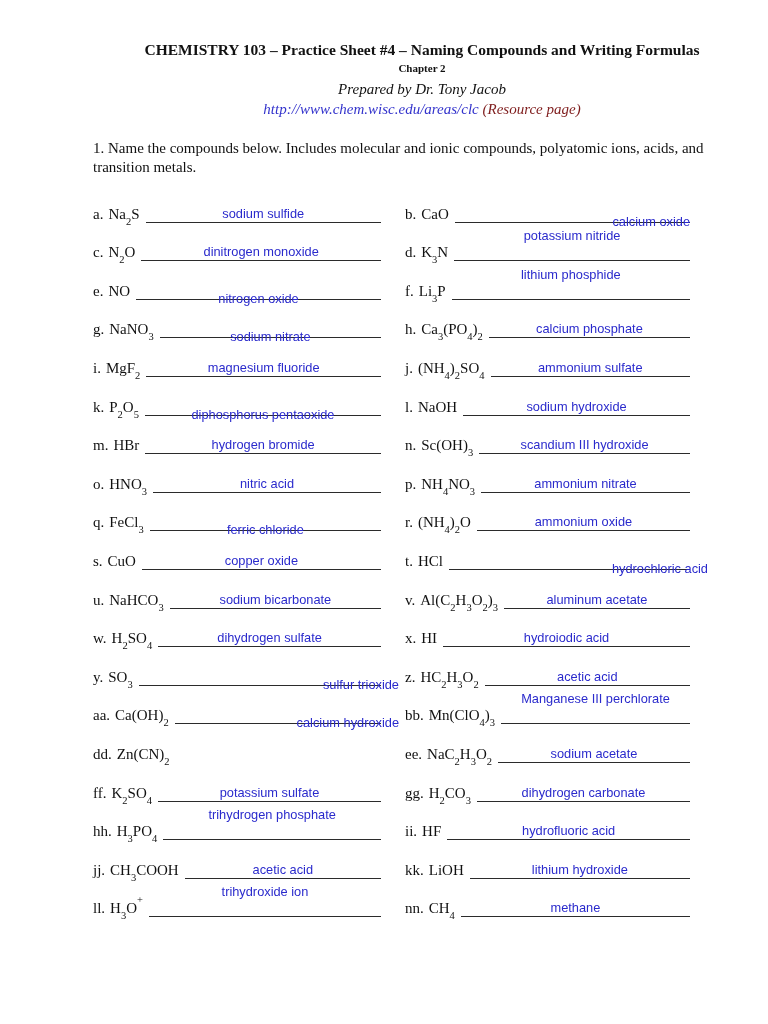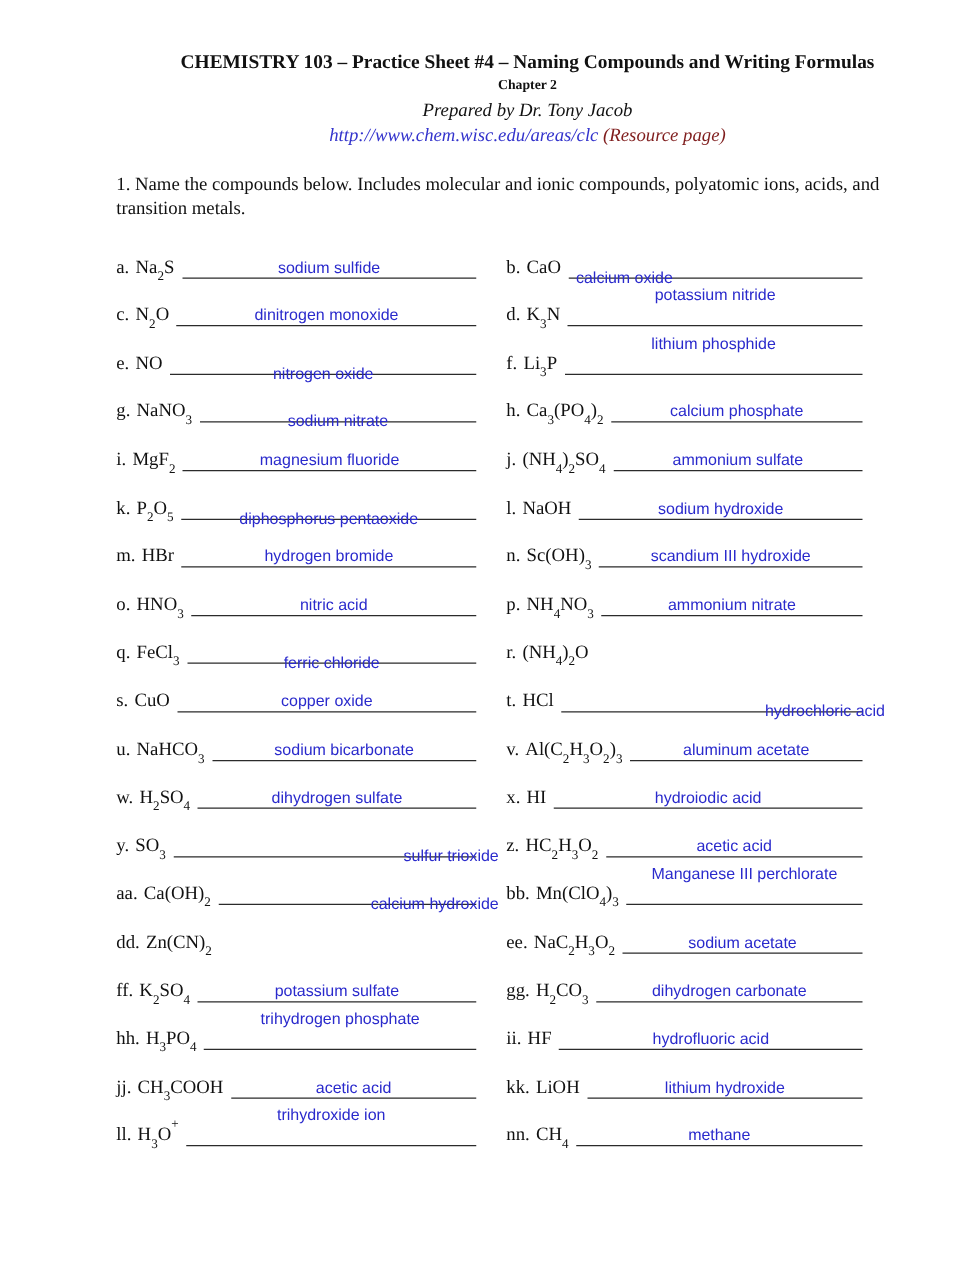--- a/index.html
+++ b/index.html
@@ -56,21 +56,21 @@
     position:absolute;left:0;right:0;
     font-family:"Liberation Sans", sans-serif;
     font-size:12.8px;
     color:var(--answer-blue);
     text-align:center;
     line-height:14px;
   }
   .answer.above{bottom:1px;}
   .answer.high{bottom:17px;}
   .answer.strike{bottom:-7px;}
-  .answer.left{text-align:left;left:6px;}
+  .answer.left{text-align:right;left:6px;}
   .answer.right{text-align:right;right:-18px;}
 </style>
 </head>
 <body>
 
 <div class="page">
   <div class="header">
     <div class="doc-title">CHEMISTRY 103 – Practice Sheet #4 – Naming Compounds and Writing Formulas</div>
     <div class="chapter">Chapter 2</div>
     <div class="prepared">Prepared by Dr. Tony Jacob</div>
@@ -195,20 +195,23 @@
       <div class="q">
         <span class="qlabel">q.</span>
         <span class="formula">FeCl<sub>3</sub></span>
         <span class="blank">
           <span class="answer strike center">ferric chloride</span>
         </span>
       </div>
       <div class="q">
         <span class="qlabel">r.</span>
         <span class="formula">(NH<sub>4</sub>)<sub>2</sub>O</span>
+        <span class="blank">
+          <span class="answer above center">ammonium oxide</span>
+        </span>
       </div>
       <div class="q">
         <span class="qlabel">s.</span>
         <span class="formula">CuO</span>
         <span class="blank">
           <span class="answer above center">copper oxide</span>
         </span>
       </div>
       <div class="q">
         <span class="qlabel">t.</span>

